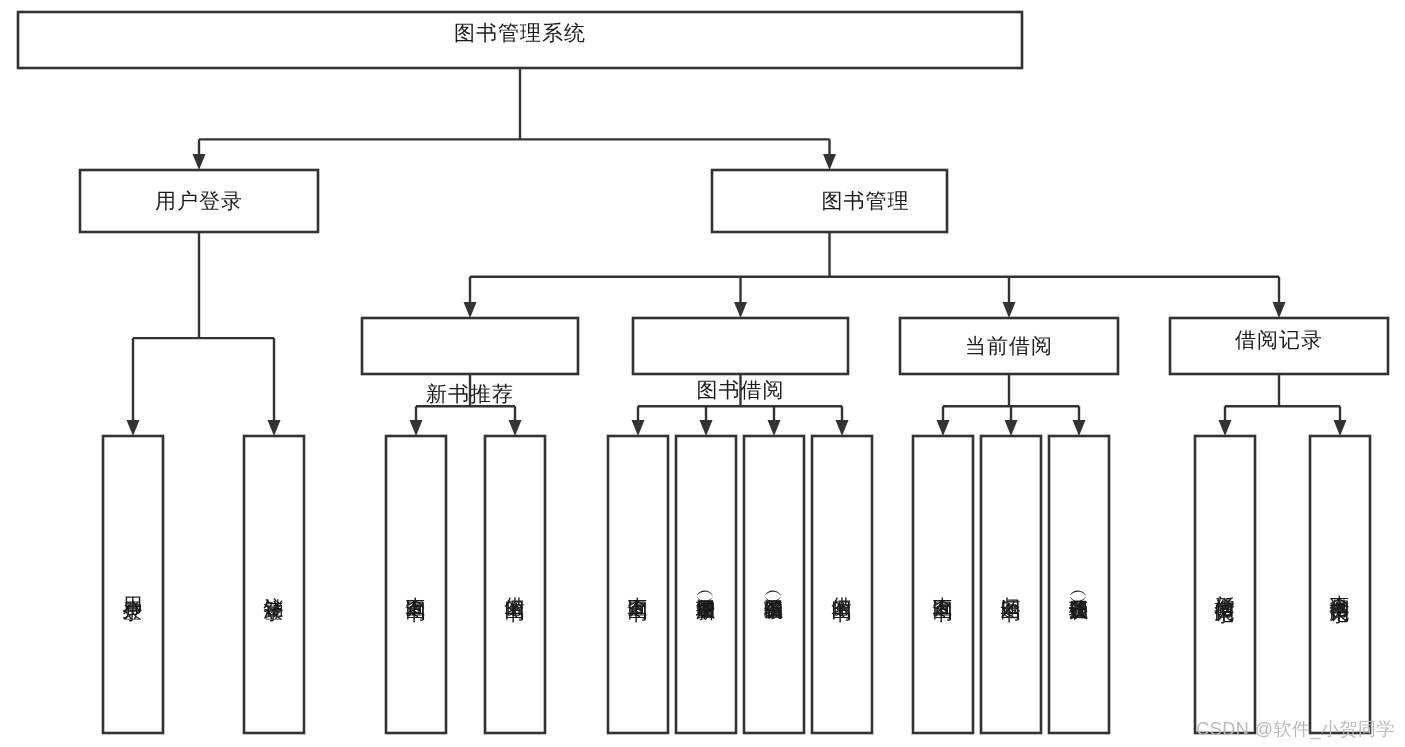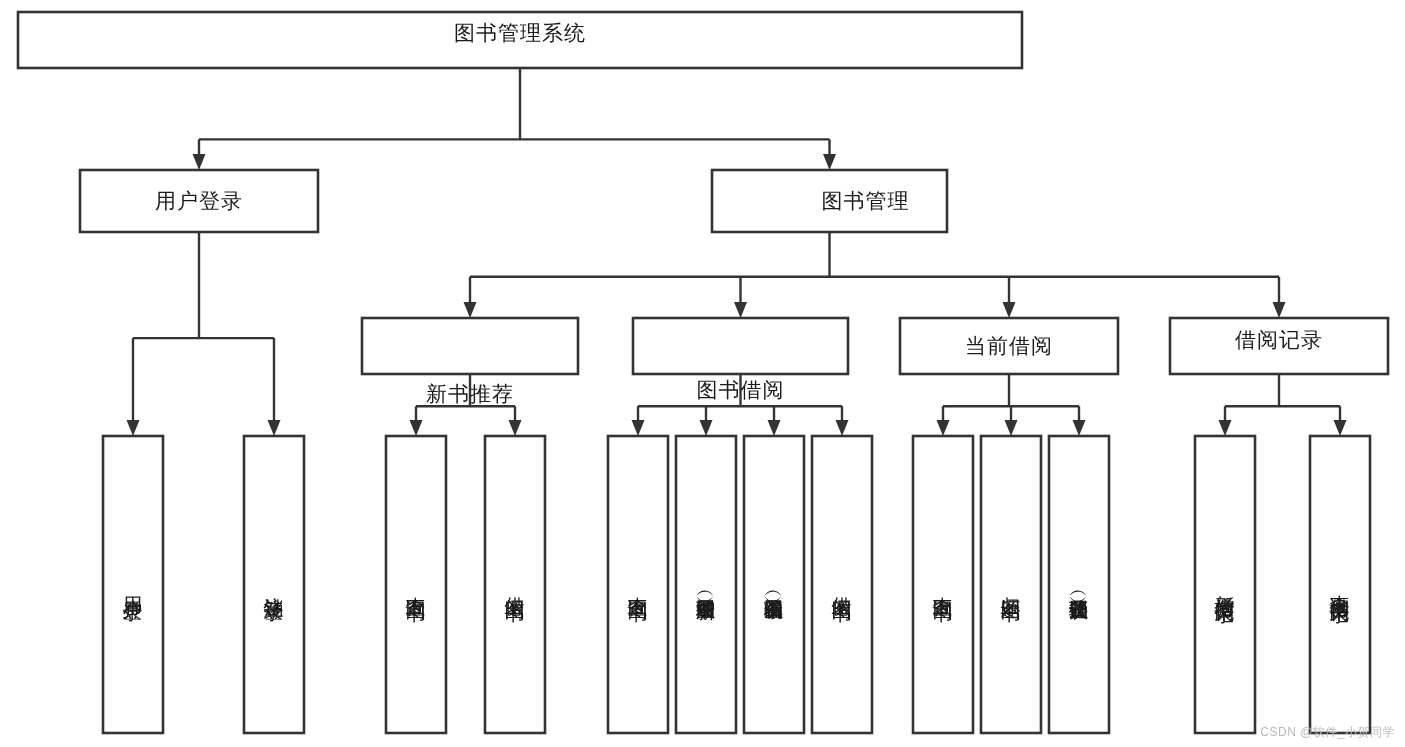--- a/index.html
+++ b/index.html
@@ -68,21 +68,21 @@
     text-align: center;
     white-space: nowrap;
     letter-spacing: 1px;
     pointer-events: none;
   }
   .watermark {
     position: absolute;
     right: 10px;
     bottom: 6px;
     font-family: "Liberation Sans", "DejaVu Sans", sans-serif;
-    font-size: 12px;
+    font-size: 18px;
     color: #b9b9b9;
     letter-spacing: 0.5px;
     user-select: none;
   }
 </style>
 </head>
 <body>
 
 <div id="stage">
   <svg class="diagram" viewBox="0 0 1405 747">

